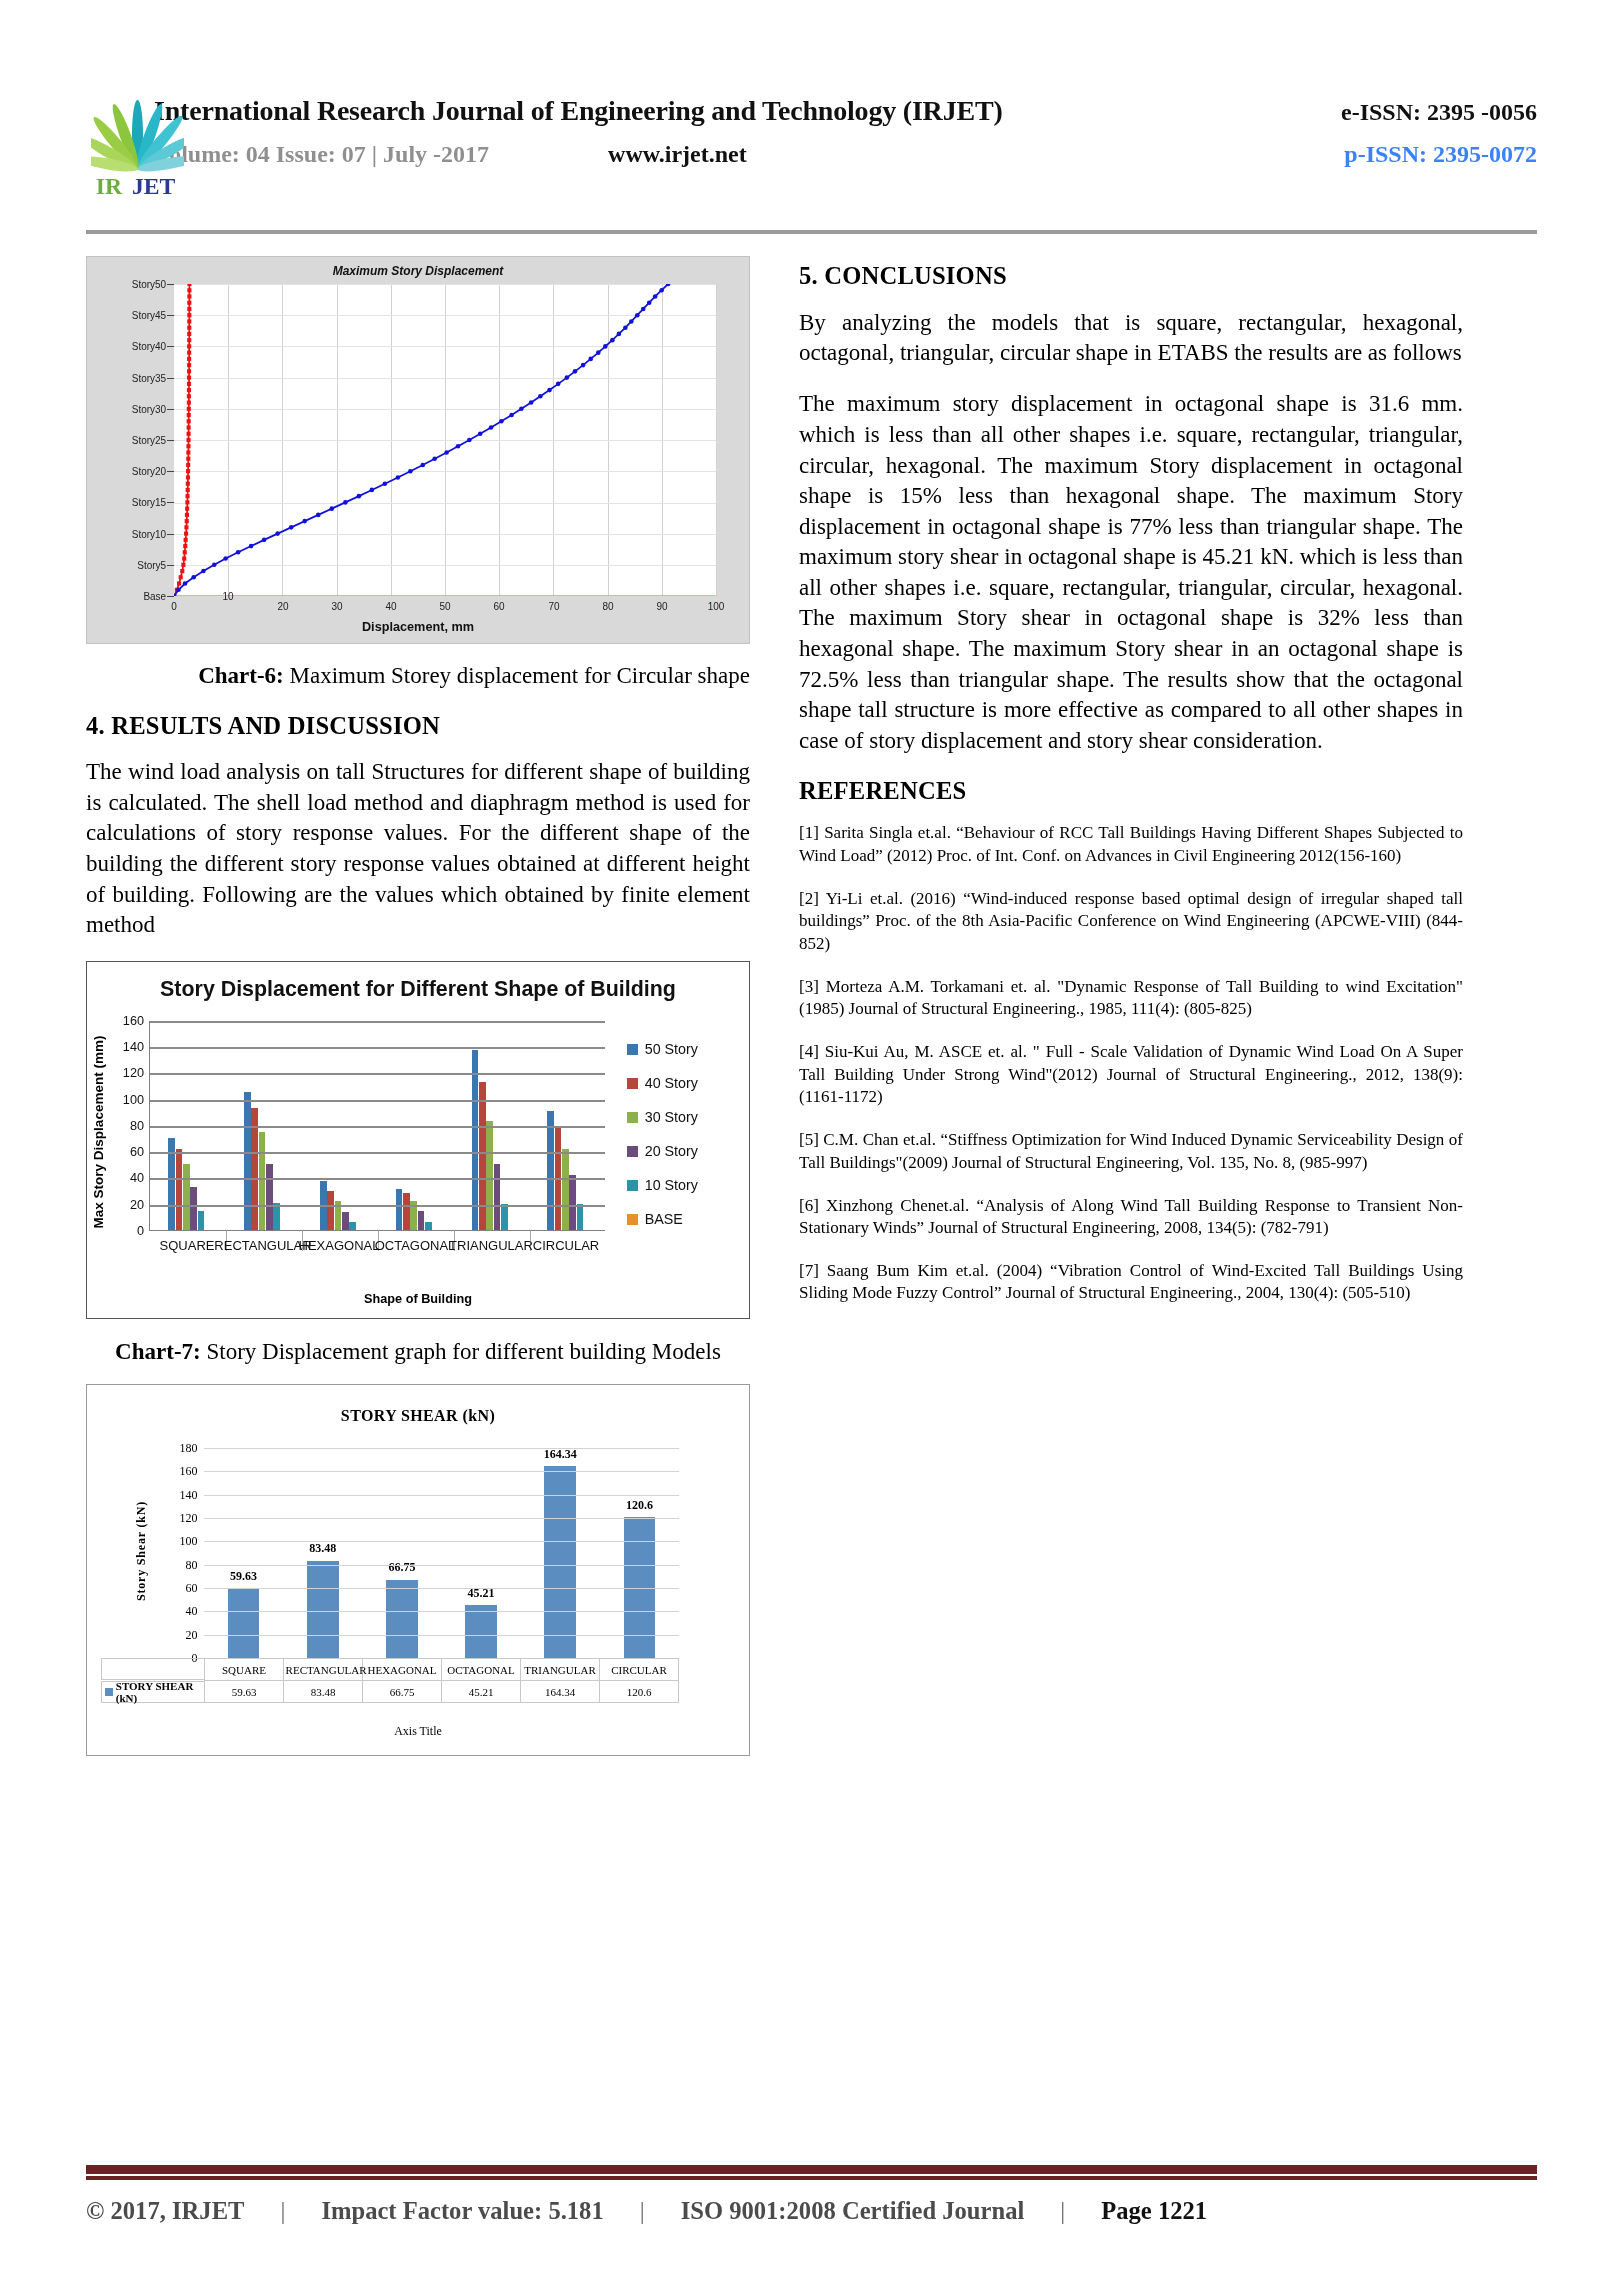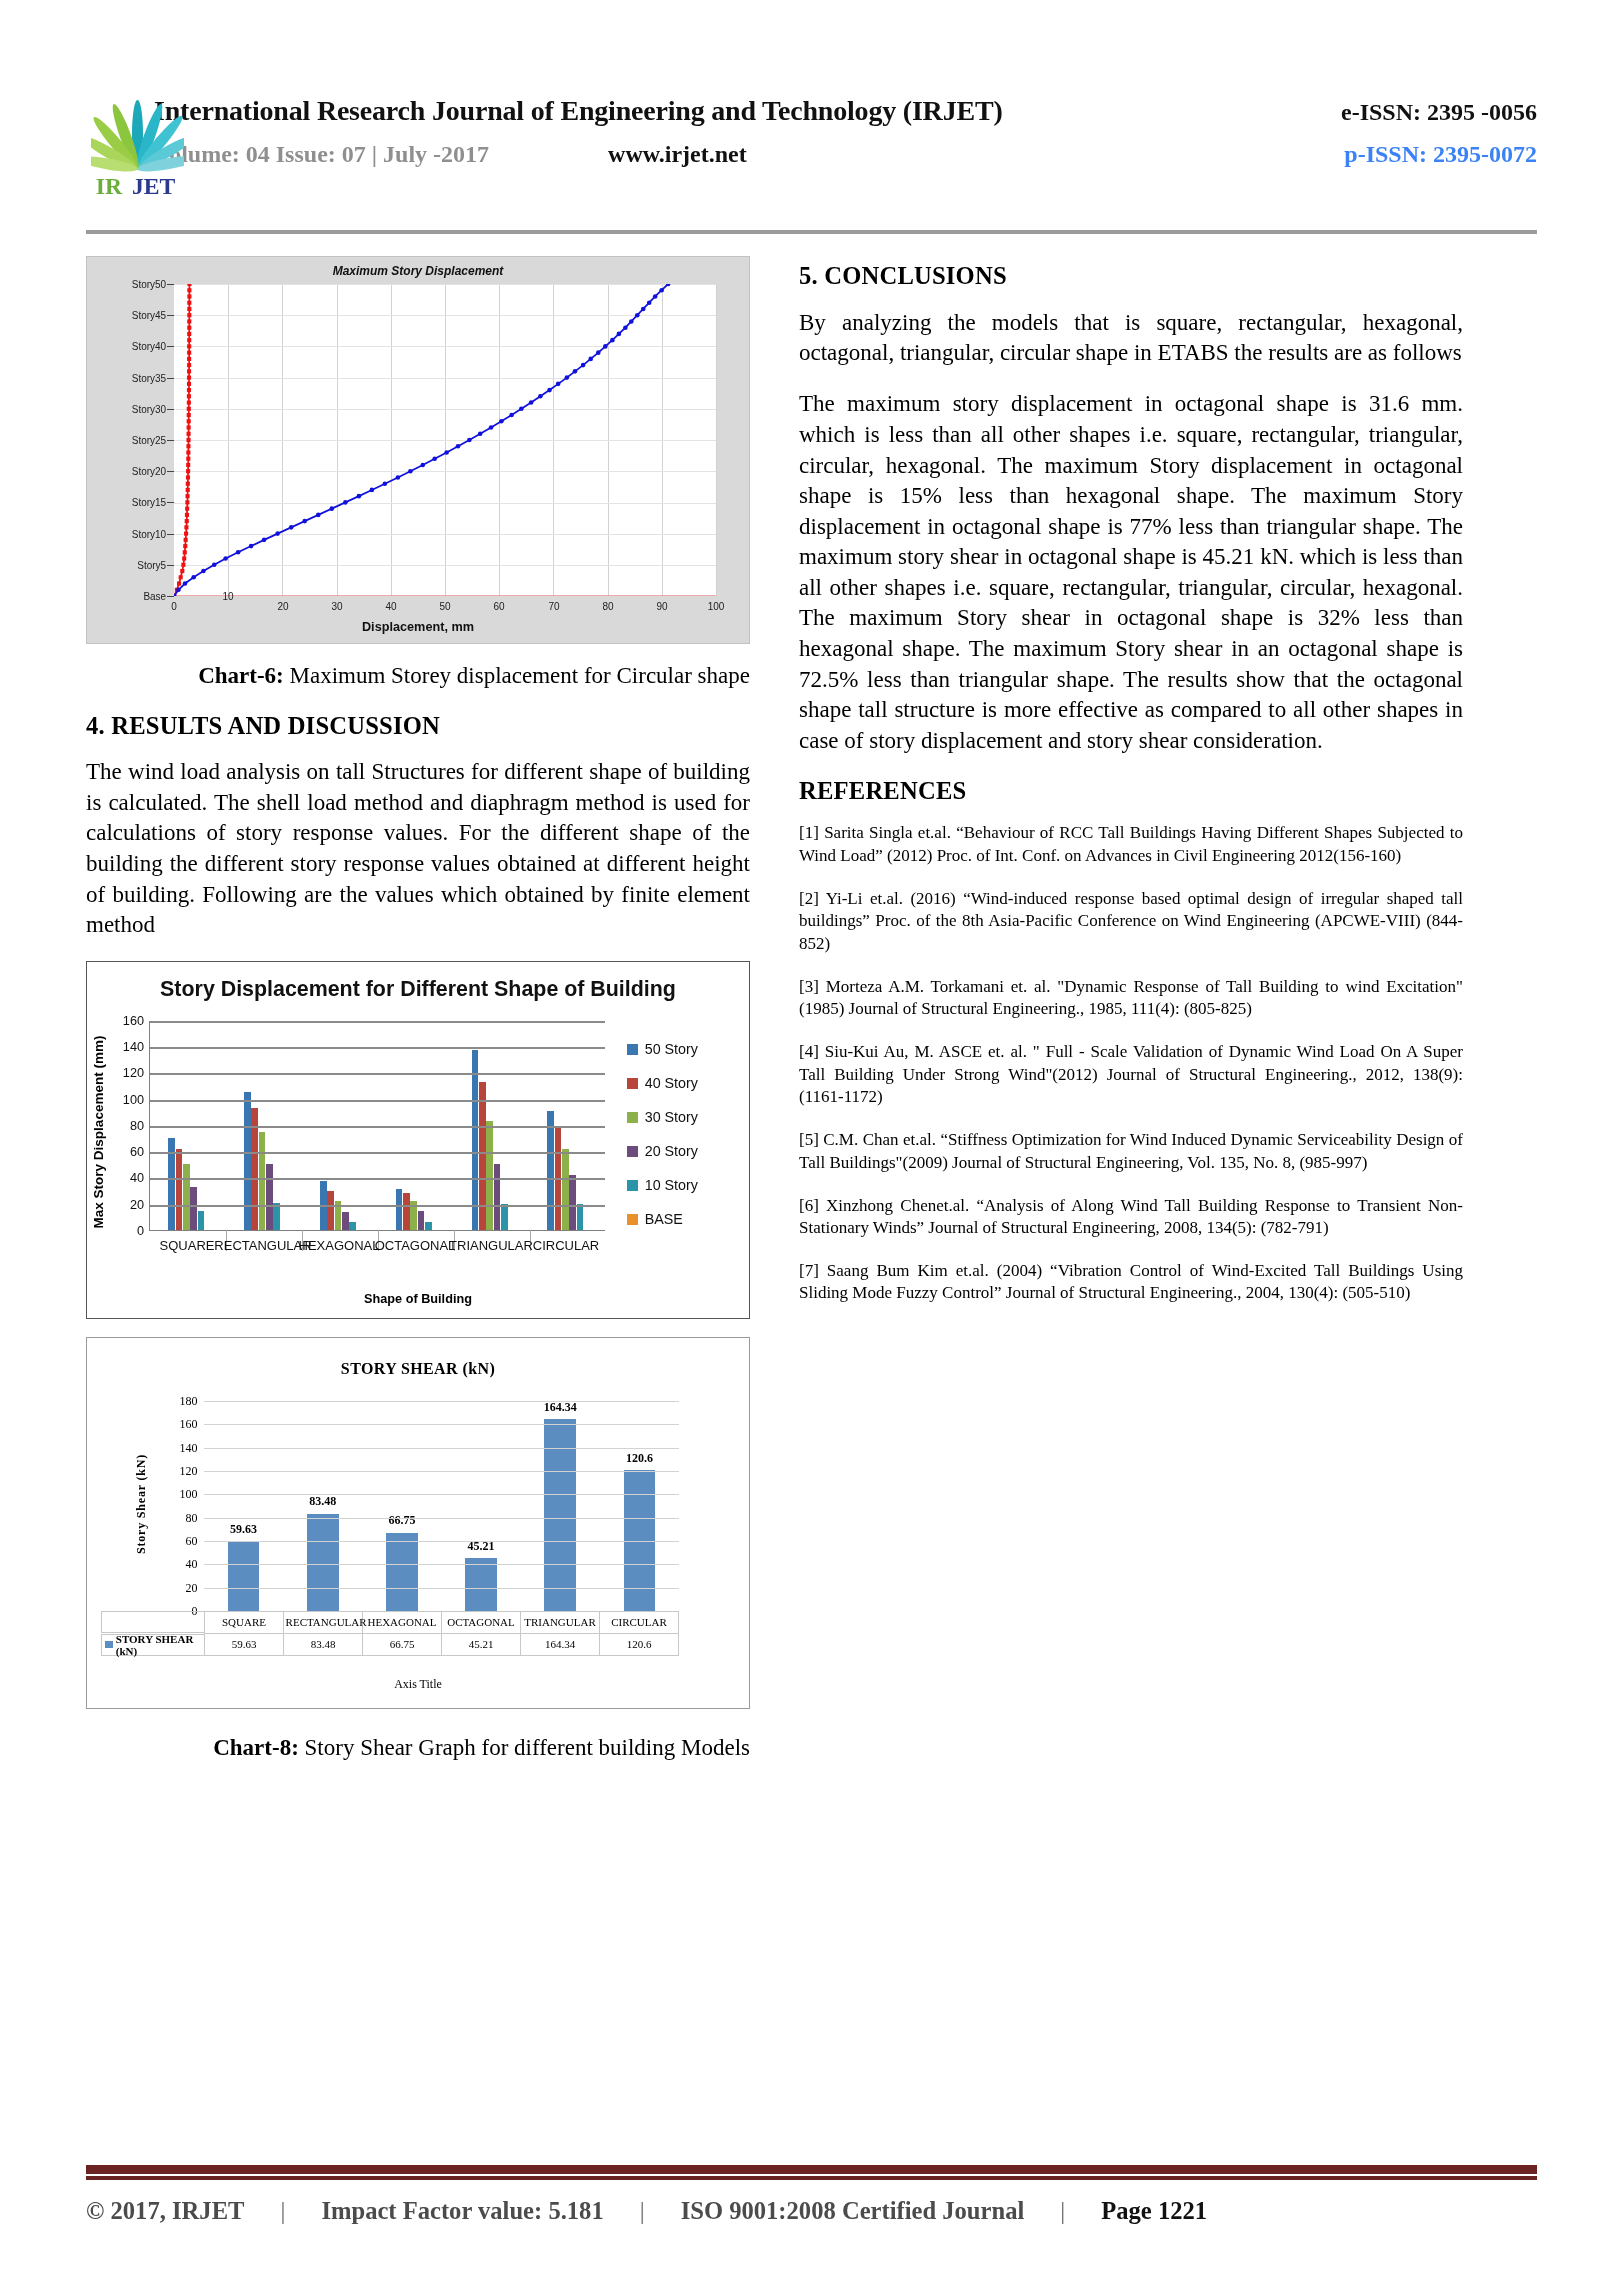--- a/index.html
+++ b/index.html
@@ -456,20 +456,23 @@
               <span class="c7lt">BASE</span>
             </div>
           </div>
       <div class="c7cat" style="left: 100px;">SQUARE</div>
           <div class="c7cat" style="left: 176px;">RECTANGULAR</div>
           <div class="c7cat" style="left: 252px;">HEXAGONAL</div>
           <div class="c7cat" style="left: 328px;">OCTAGONAL</div>
           <div class="c7cat" style="left: 404px;">TRIANGULAR</div>
           <div class="c7cat" style="left: 479px;">CIRCULAR</div>
         </div>
+      <div class="caption">
+        <b>Chart-7:</b><span> Story Displacement graph for different building Models</span>
+      </div>
 
       <div class="c8box" id="chart8" style="margin-top:17.4px;">
         <div class="c8title">STORY SHEAR (kN)</div>
         <div class="c8ytitle">Story Shear (kN)</div>
         <div class="c8plot">
           <div class="c8bars">
               <div class="c8g">
                 <div class="bar" style="height: 70px; background: rgb(91, 141, 193);"></div>
                 <div class="vlabel" style="bottom: 74px;">59.63</div>
               </div>
@@ -534,23 +537,20 @@
                 <td>83.48</td>
                 <td>66.75</td>
                 <td>45.21</td>
                 <td>164.34</td>
                 <td>120.6</td>
               </tr>
             </tbody>
           </table>
         <div class="c8axis">Axis Title</div>
       </div>
-      <div class="caption left" style="margin-top:24px;">
-        <b>Chart-8:</b><span> Story Shear Graph for different building Models</span>
-      </div>
     </div>
 
     <div class="col">
       <h2 class="sec" style="margin-top:6.3px;">5. CONCLUSIONS</h2>
       <p class="body">By analyzing the models that is square, rectangular, hexagonal, octagonal, triangular, circular shape in ETABS the results are as follows</p>
       <p class="body">The maximum story displacement in octagonal shape is 31.6 mm. which is less than all other shapes i.e. square, rectangular, triangular, circular, hexagonal. The maximum Story displacement in octagonal shape is 15% less than hexagonal shape. The maximum Story displacement in octagonal shape is 77% less than triangular shape. The maximum story shear in octagonal shape is 45.21 kN. which is less than all other shapes i.e. square, rectangular, triangular, circular, hexagonal.  The maximum Story shear in octagonal shape is 32% less than hexagonal shape. The maximum Story shear  in an octagonal shape is 72.5% less than triangular shape. The results show that the octagonal shape tall structure is more effective as compared to all other shapes in case of story displacement and story shear consideration.</p>
       <h2 class="sec">REFERENCES</h2>
       <div id="reflist">
           <p class="ref">[1] Sarita Singla et.al. “Behaviour of RCC Tall Buildings Having Different Shapes Subjected to Wind Load” (2012) Proc. of Int. Conf. on Advances in Civil Engineering 2012(156-160)</p>
           <p class="ref">[2] Yi-Li et.al. (2016) “Wind-induced response based optimal design of irregular shaped tall buildings” Proc. of the 8th Asia-Pacific Conference on Wind Engineering (APCWE-VIII) (844-852)</p>

